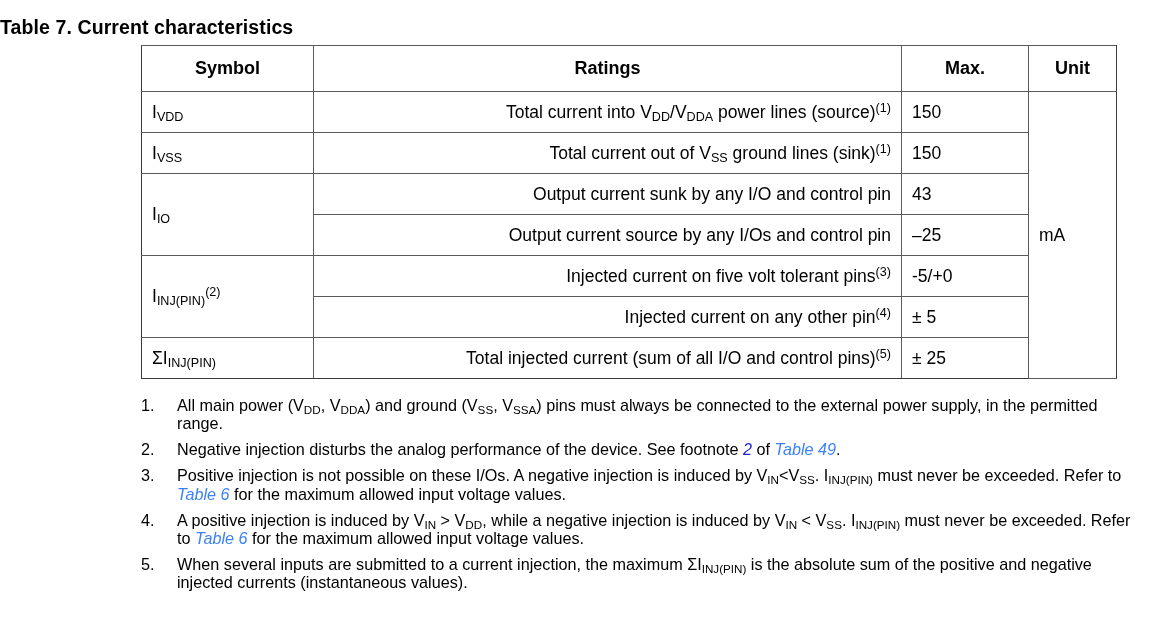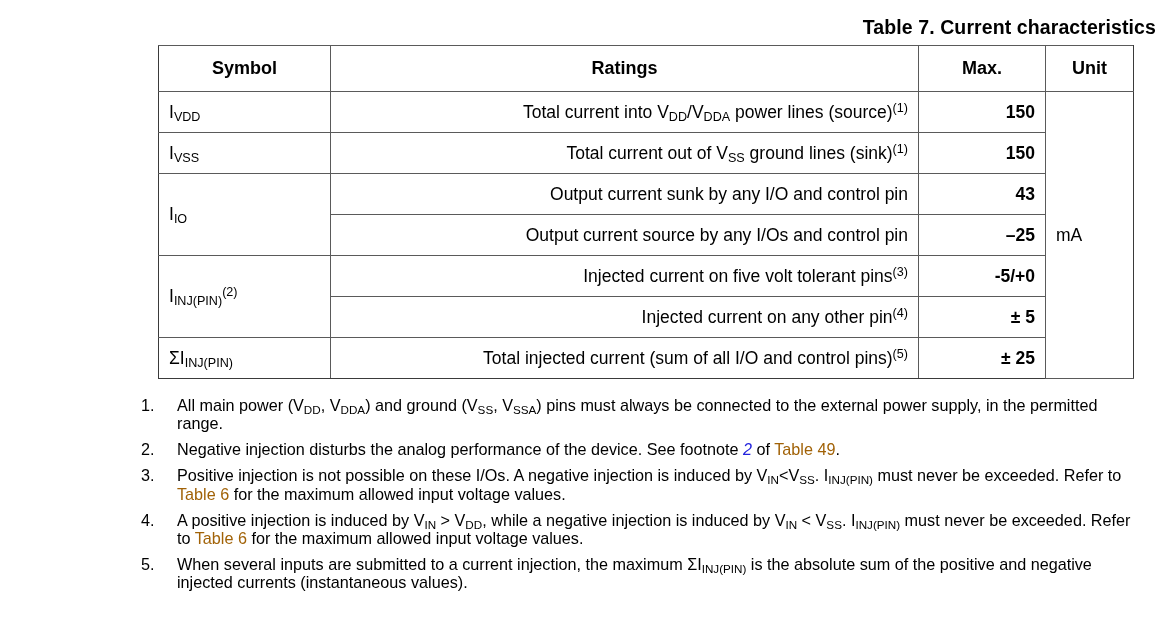--- a/index.html
+++ b/index.html
@@ -19,39 +19,38 @@
     width: 1170px;
     height: 639px;
   }
 
   
   .table-title {
     position: absolute;
     left: 0;
     top: 16px;
     width: 1156px;
-    text-align: right;
+    text-align: left;
     font-size: 19.5px;
     font-weight: bold;
     letter-spacing: 0.1px;
   }
 
   
   .table-wrap {
     position: absolute;
     left: 141px;
     top: 45px;
     width: 975px;
   }
   table.spec {
     border-collapse: collapse;
     table-layout: fixed;
     width: 975px;
     font-size: 17.5px;
-    margin-left: 17px;
   }
   table.spec col.c-symbol { width: 172px; }
   table.spec col.c-ratings { width: 588px; }
   table.spec col.c-max { width: 127px; }
   table.spec col.c-unit { width: 88px; }
 
   table.spec th, table.spec td {
     border: 1px solid #5a5a5a;
     padding: 0 10px;
     vertical-align: middle;
@@ -63,21 +62,21 @@
     font-size: 18px;
   }
   
   table.spec { border: 1.5px solid #3a3a3a; }
   thead tr th { border-top: 1.5px solid #6b6b6b; }
   thead tr th { border-bottom: 2.5px solid #000000; }
 
   tbody td { height: 40px; }
   td.sym  { text-align: left; white-space: nowrap; }
   td.rate { text-align: right; }
-  td.max  { text-align: right; font-weight: bold; }
+  td.max  { text-align: left; }
   td.unit { }
 
   
   table.spec tr > *:first-child { border-left: 1.5px solid #3a3a3a; }
   table.spec tr > *:last-child  { border-right: 1.5px solid #3a3a3a; }
   table.spec tbody tr:last-child > * { border-bottom: 1.5px solid #3a3a3a; }
 
   sub {
     font-size: 0.72em;
     vertical-align: -0.22em;
@@ -105,21 +104,22 @@
   }
   .note .num {
     position: absolute;
     left: 0;
     top: 0;
     width: 26px;
     text-align: left;
   }
   .note .body { display: block; }
   .link {
-    color: #a16207;
+    color: #3b82f6;
+    font-style: italic;
   }
   .link-num {
     color: #2222dd;
     font-style: italic;
   }
 </style>
 </head>
 <body>
 
 <div class="page">

